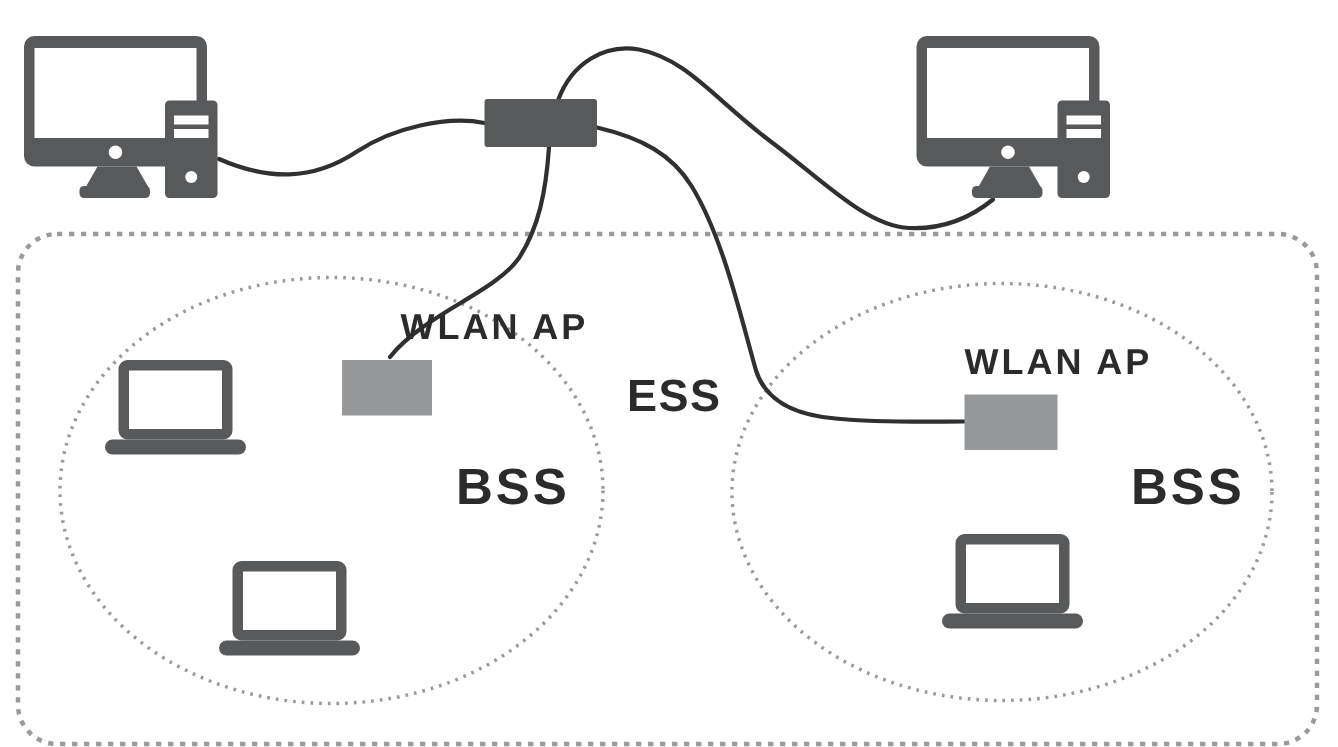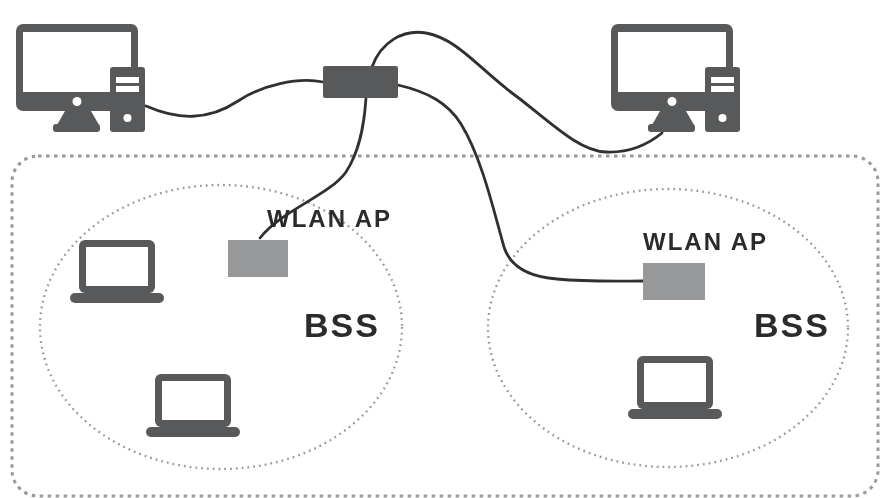--- a/index.html
+++ b/index.html
@@ -88,17 +88,18 @@
 
     <use href="#laptop" x="70" y="240"></use>
     <use href="#laptop" x="146" y="374"></use>
     <use href="#laptop" x="628" y="356"></use>
   </svg>
 
   <div class="label label-wlan" style="left:267px; top:205px;">WLAN AP</div>
 
   <div class="label label-wlan" style="left:643px; top:228px;">WLAN AP</div>
 
+  <div class="label label-ess" style="left:418px; top:248px;">ESS</div>
 
   <div class="label label-bss" style="left:304px; top:306px;">BSS</div>
 
   <div class="label label-bss" style="left:754px; top:306px;">BSS</div>
 </div>
 
 </body></html>

